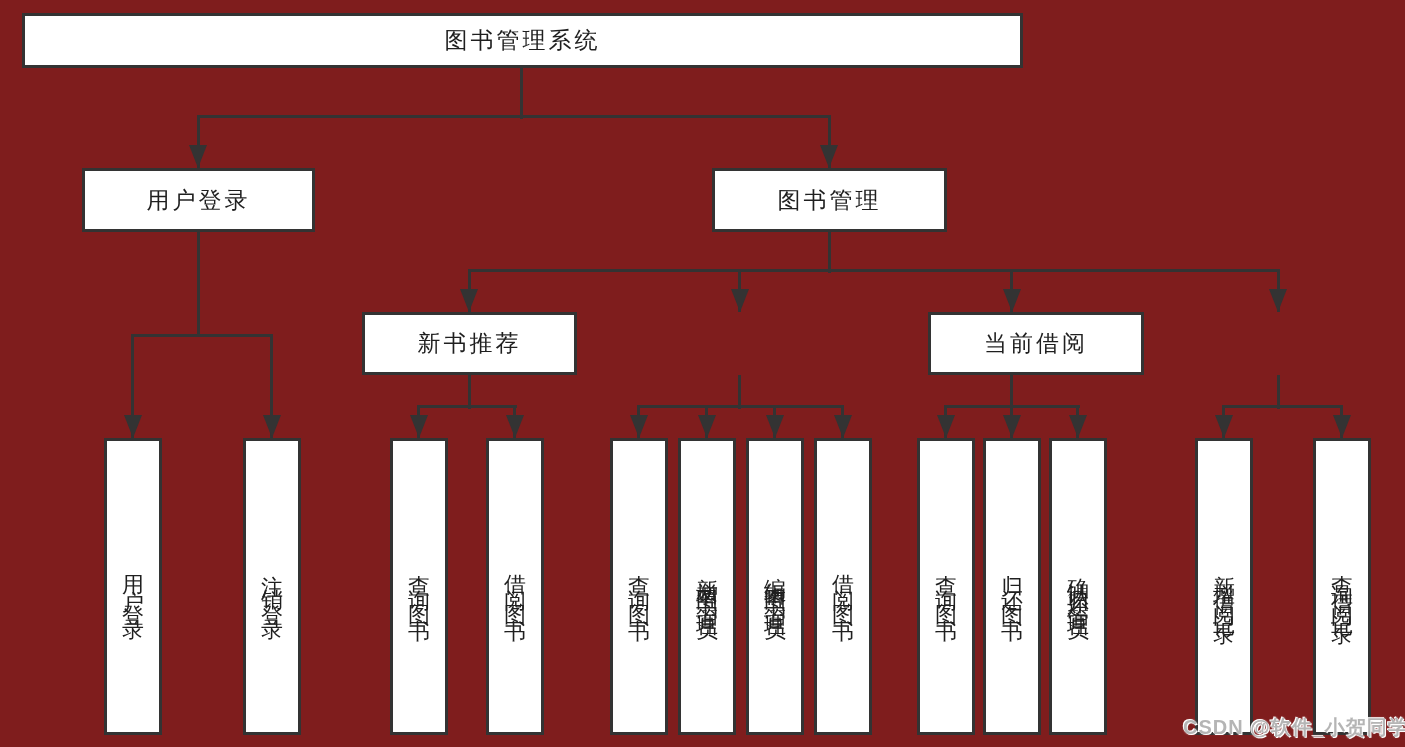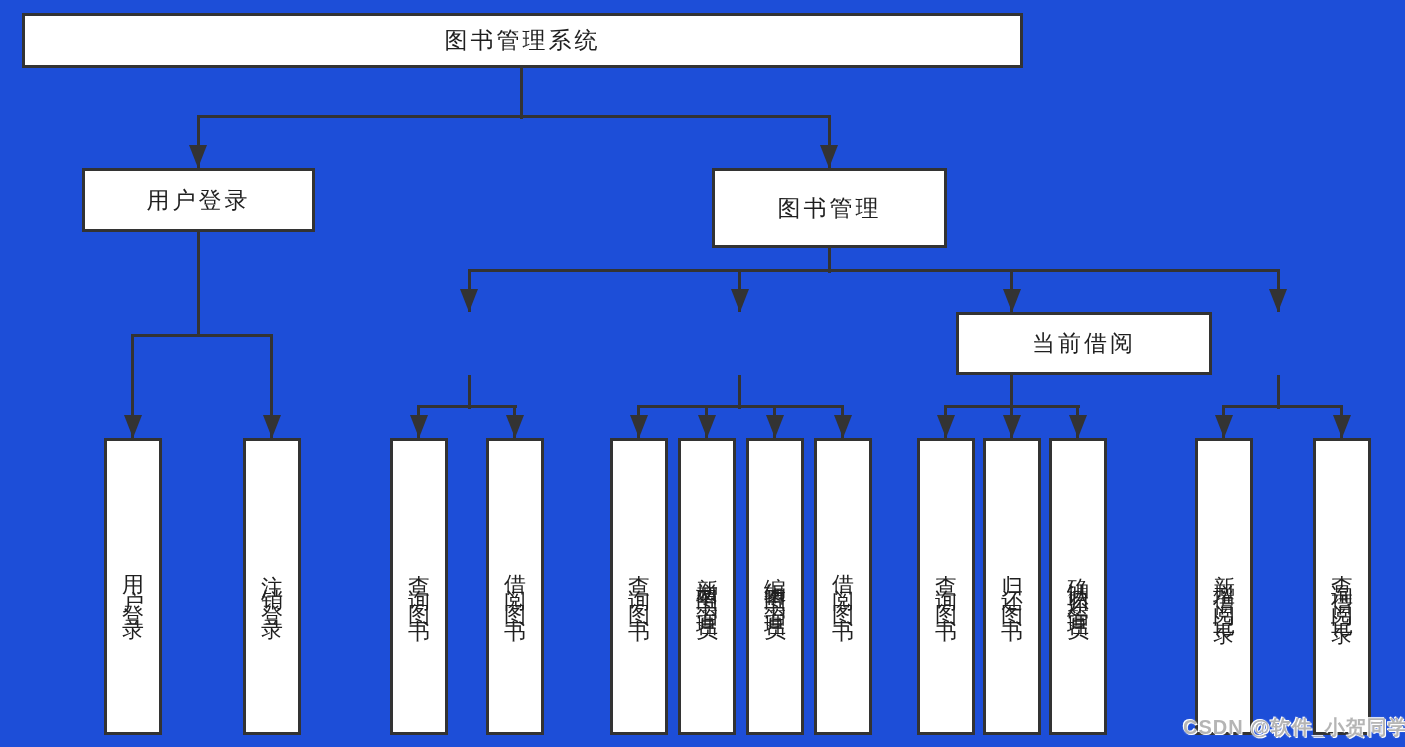--- a/index.html
+++ b/index.html
@@ -1,19 +1,19 @@
 <!DOCTYPE html>
 <html><head>
 <meta charset="utf-8">
 <style>
   html,body{margin:0;padding:0;background:#ffffff;}
   #stage{
     position:relative;
     width:1405px;height:747px;
-    background:#1d4ed8;
+    background:#7f1d1d;
     overflow:hidden;
     font-family:"Liberation Sans","DejaVu Sans",sans-serif;
     color:#1f1f1f;
   }
   
   .node{
     position:absolute;
     box-sizing:border-box;
     border:3px solid #333333;
     background:#ffffff;
@@ -81,21 +81,21 @@
   <div class="vline" style="left:520px;top:68px;height:51px"></div>
   <div class="hline" style="left:197px;top:115px;width:634px"></div>
   <div class="vline" style="left:197px;top:115px;height:53px"></div>
   <div class="arrowhead" style="left:189px;top:145px"></div>
   <div class="vline" style="left:828px;top:115px;height:53px"></div>
   <div class="arrowhead" style="left:820px;top:145px"></div>
 
   <div class="node" style="left:82px;top:168px;width:233px;height:64px">
     <span>用户登录</span>
   </div>
-  <div class="node" style="left:712px;top:168px;width:235px;height:80px">
+  <div class="node" style="left:712px;top:168px;width:235px;height:64px">
     <span>图书管理</span>
   </div>
 
   <div class="vline" style="left:197px;top:232px;height:105px"></div>
   <div class="hline" style="left:131px;top:334px;width:142px"></div>
   <div class="vline" style="left:131px;top:334px;height:104px"></div>
   <div class="arrowhead" style="left:124px;top:415px"></div>
   <div class="vline" style="left:270px;top:334px;height:104px"></div>
   <div class="arrowhead" style="left:263px;top:415px"></div>
 
@@ -103,21 +103,24 @@
   <div class="hline" style="left:468px;top:269px;width:812px"></div>
   <div class="vline" style="left:468px;top:269px;height:43px"></div>
   <div class="arrowhead" style="left:460px;top:289px"></div>
   <div class="vline" style="left:738px;top:269px;height:43px"></div>
   <div class="arrowhead" style="left:731px;top:289px"></div>
   <div class="vline" style="left:1010px;top:269px;height:43px"></div>
   <div class="arrowhead" style="left:1003px;top:289px"></div>
   <div class="vline" style="left:1277px;top:269px;height:43px"></div>
   <div class="arrowhead" style="left:1269px;top:289px"></div>
 
-  <div class="node" style="left:956px;top:312px;width:256px;height:63px">
+  <div class="node" style="left:362px;top:312px;width:215px;height:63px">
+    <span>新书推荐</span>
+  </div>
+  <div class="node" style="left:928px;top:312px;width:216px;height:63px">
     <span>当前借阅</span>
   </div>
 
   <div class="vline" style="left:468px;top:375px;height:34px"></div>
   <div class="hline" style="left:417px;top:405px;width:100px"></div>
   <div class="vline" style="left:417px;top:405px;height:33px"></div>
   <div class="arrowhead" style="left:410px;top:415px"></div>
   <div class="vline" style="left:513px;top:405px;height:33px"></div>
   <div class="arrowhead" style="left:506px;top:415px"></div>
 

